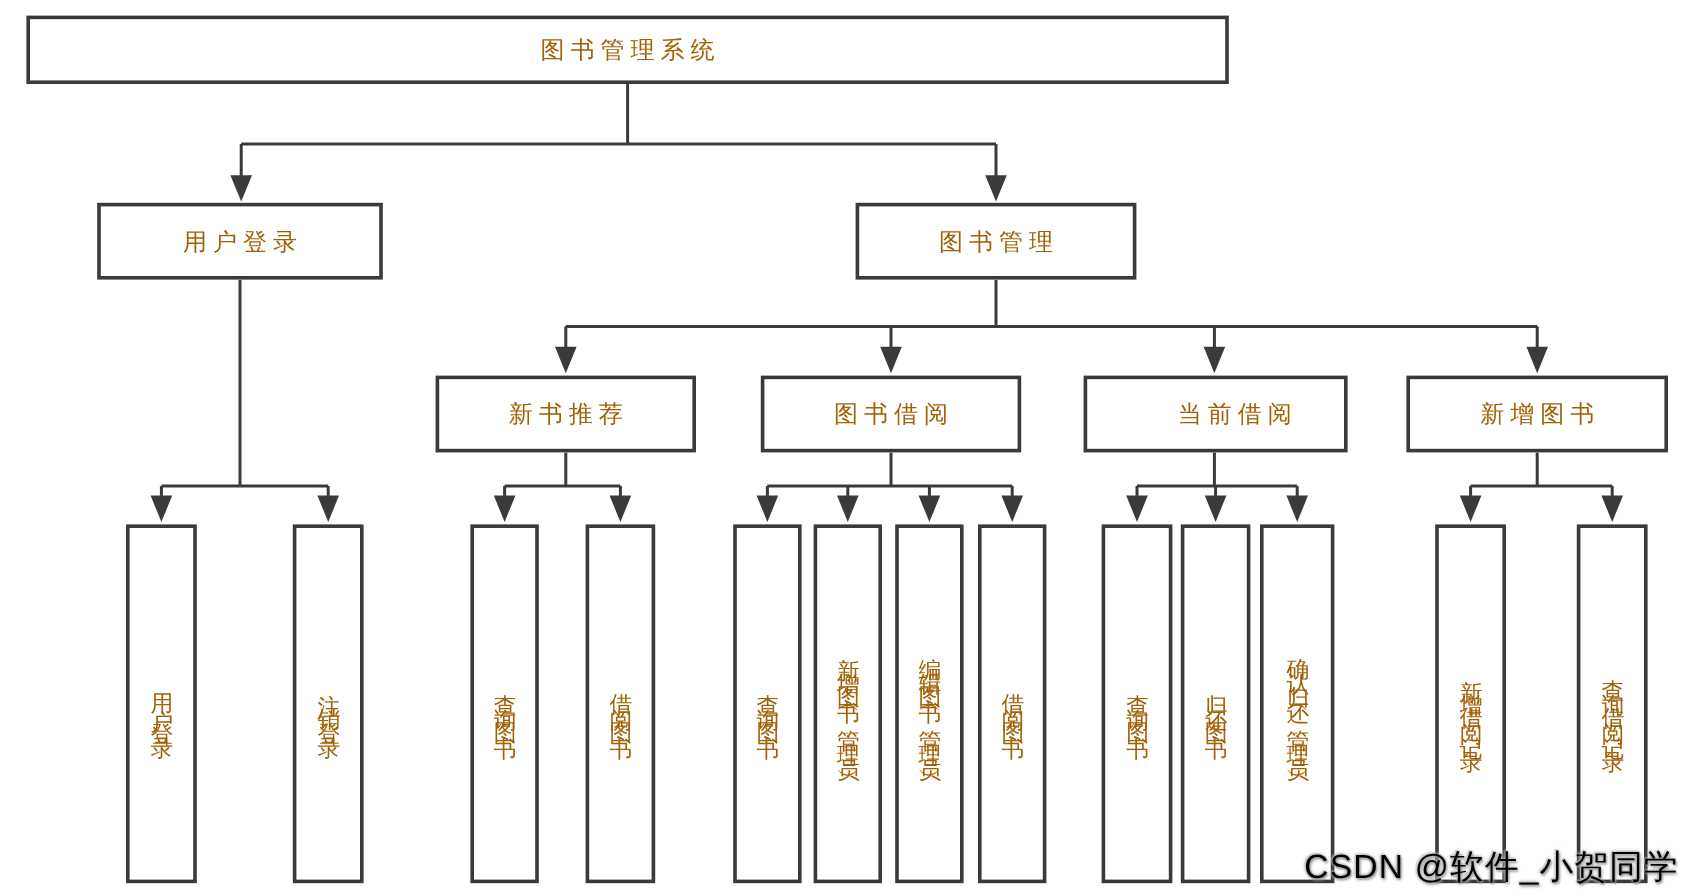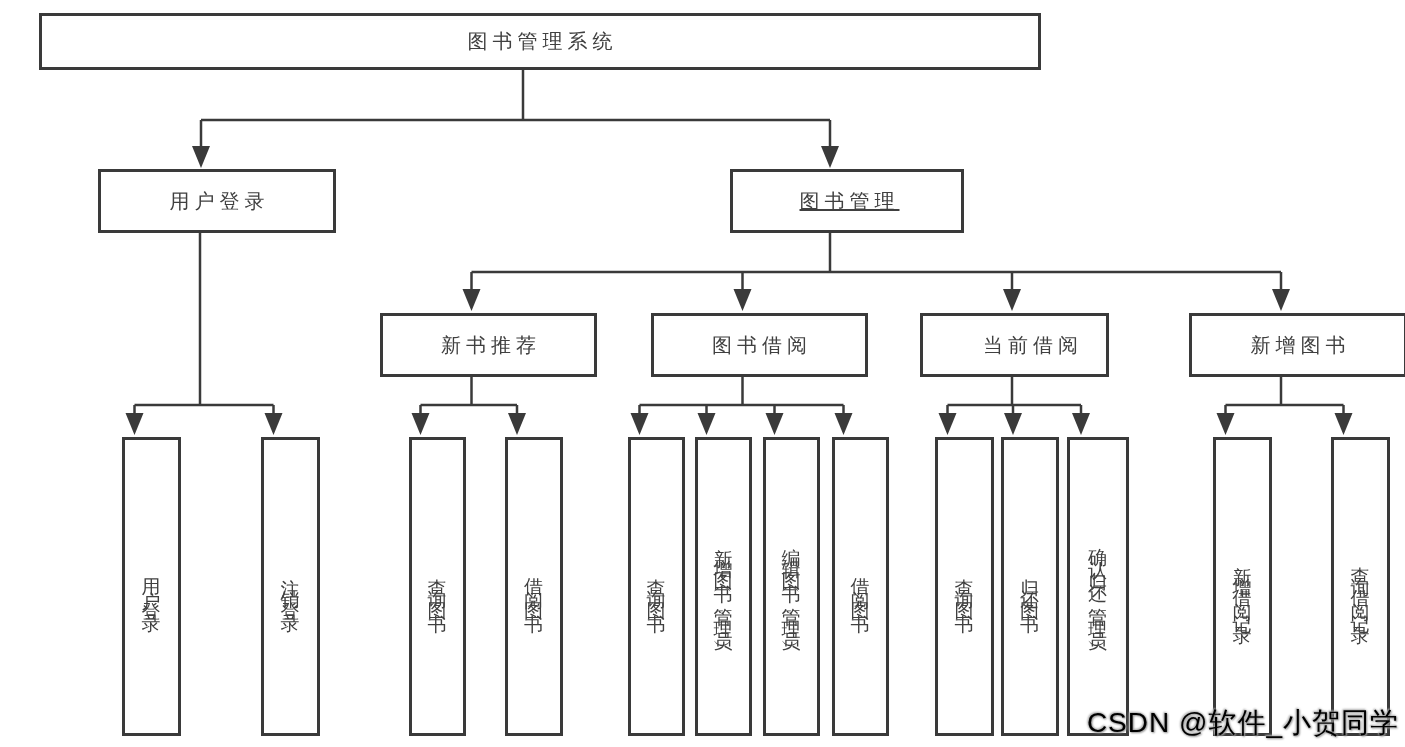--- a/index.html
+++ b/index.html
@@ -14,26 +14,25 @@
   #edges-svg {
     position: absolute;
     left: 0; top: 0;
     width: 1405px; height: 747px;
   }
   .node {
     position: absolute;
     box-sizing: border-box;
     border: 3px solid #3a3a3a;
     background: #ffffff;
-    color: #404040;
+    color: #a16207;
     display: flex;
     align-items: center;
     justify-content: center;
     text-align: center;
-    margin-left: 17px;
   }
   .node.horiz {
     font-size: 20px;
     letter-spacing: 5px;
     text-indent: 5px;
     white-space: nowrap;
   }
   .node.vert {
     writing-mode: vertical-rl;
     text-orientation: mixed;
@@ -131,25 +130,25 @@
       <path class="edge" d="M1225.5,405 V416"></path>
       <polygon class="arrowhead" points="1216.5,413 1234.5,413 1225.5,435"></polygon>
       <path class="edge" d="M1343.5,405 V416"></path>
       <polygon class="arrowhead" points="1334.5,413 1352.5,413 1343.5,435"></polygon>
     </g>
   </svg>
 
   <div class="node horiz" style="left:22px; top:13px; width:1002px; height:57px;">图书管理系统</div>
 
   <div class="node horiz" style="left:81px; top:169px; width:238px; height:64px;">用户登录</div>
-  <div class="node horiz" style="left:713px; top:169px; width:234px; height:64px;text-decoration:underline;">图书管理</div>
+  <div class="node horiz" style="left:713px; top:169px; width:234px; height:64px;">图书管理</div>
 
   <div class="node horiz" style="left:634px; top:313px; width:217px; height:64px;">图书借阅</div>
   <div class="node horiz" style="left:363px; top:313px; width:217px; height:64px;">新书推荐</div>
-  <div class="node horiz" style="left:903px; top:313px; width:189px; height:64px;padding-left:32px;">当前借阅</div>
+  <div class="node horiz" style="left:903px; top:313px; width:220px; height:64px;padding-left:32px;">当前借阅</div>
   <div class="node horiz" style="left:1172px; top:313px; width:218px; height:64px;">新增图书</div>
 
   <div class="node vert" style="left:105px; top:437px; width:59px; height:299px;">用户登录</div>
   <div class="node vert" style="left:244px; top:437px; width:59px; height:299px;">注销登录</div>
 
   <div class="node vert" style="left:392px; top:437px; width:57px; height:299px;">查询图书</div>
   <div class="node vert" style="left:488px; top:437px; width:58px; height:299px;">借阅图书</div>
 
   <div class="node vert" style="left:611px; top:437px; width:57px; height:299px;">查询图书</div>
   <div class="node vert" style="left:678px; top:437px; width:57px; height:299px;">新增图书（管理员）</div>

